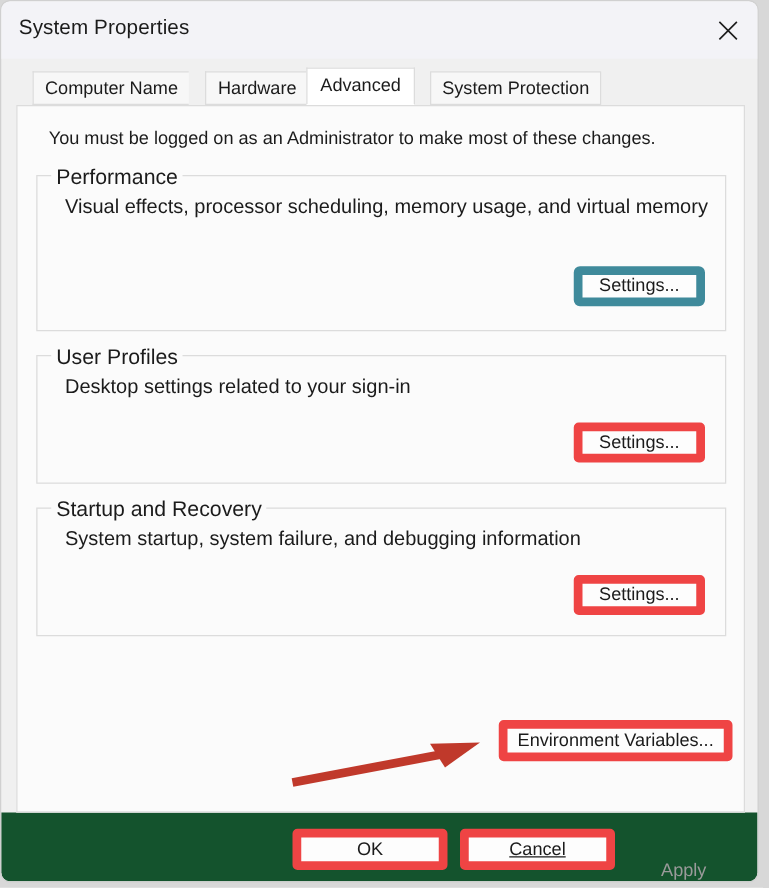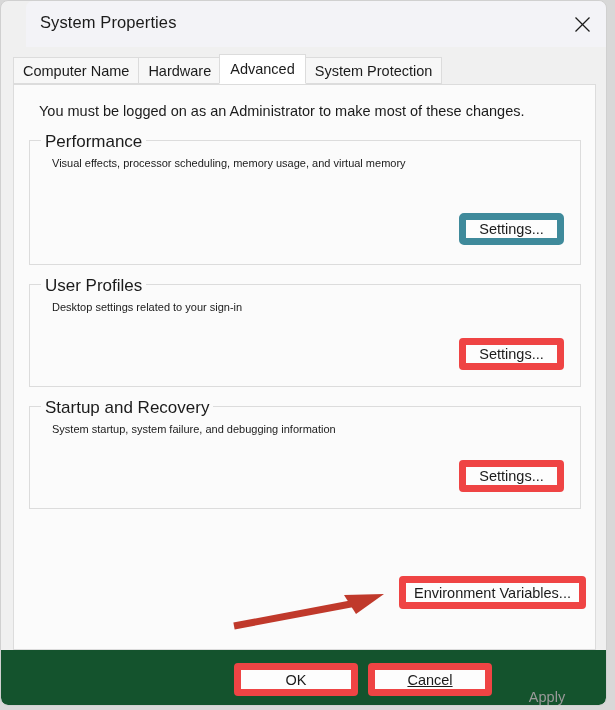--- a/index.html
+++ b/index.html
@@ -18,21 +18,20 @@
     position: absolute;
     left: 0;
     top: 0;
     width: 607px;
     height: 706px;
     background: #f0f0f0;
     border-radius: 8px 8px 8px 8px;
     border: 1px solid #d0d0d0;
     box-sizing: border-box;
     overflow: hidden;
-    padding-left: 25px;
   }
 
   
   #titlebar {
     position: relative;
     height: 46px;
     background: #f3f3f7;
     border-radius: 7px 7px 0 0;
   }
   #title-text {
@@ -73,20 +72,21 @@
     background: #f7f7f7;
     border: 1px solid #dcdcdc;
     border-right: none;
     box-sizing: border-box;
     display: flex;
     align-items: center;
     font-size: 14.5px;
     color: #1b1b1b;
     white-space: nowrap;
     cursor: default;
+    margin-left: 13px;
   }
   .tab:last-child { border-right: 1px solid #dcdcdc; }
   .tab.selected {
     background: #ffffff;
     height: 30px;
     border: 1px solid #dcdcdc;
     border-bottom: 1px solid #ffffff;
     position: relative;
     z-index: 3;
     margin: 0 -1px;
@@ -129,21 +129,21 @@
     background: #fbfbfb;
     padding: 0 4px;
     font-size: 17px;
     color: #1b1b1b;
     white-space: nowrap;
   }
   .group-desc {
     position: absolute;
     left: 22px;
     top: 16px;
-    font-size: 11px;
+    font-size: 16px;
     color: #1b1b1b;
     white-space: nowrap;
   }
 
   
   .btn {
     position: absolute;
     background: #fdfdfd;
     border: 7px solid #ef4444;
     border-radius: 4px;

